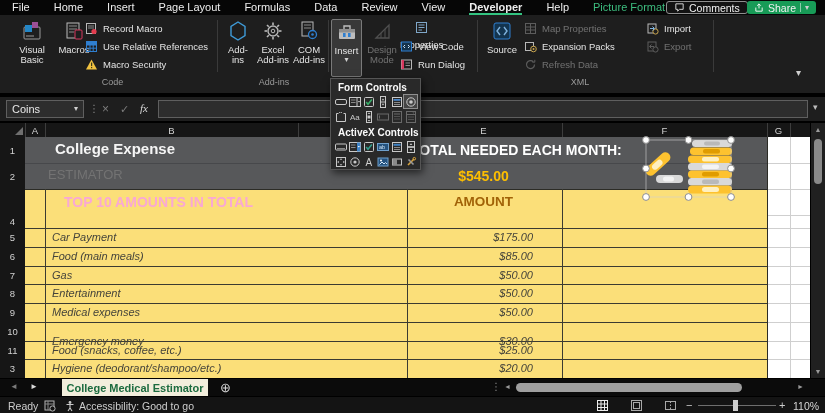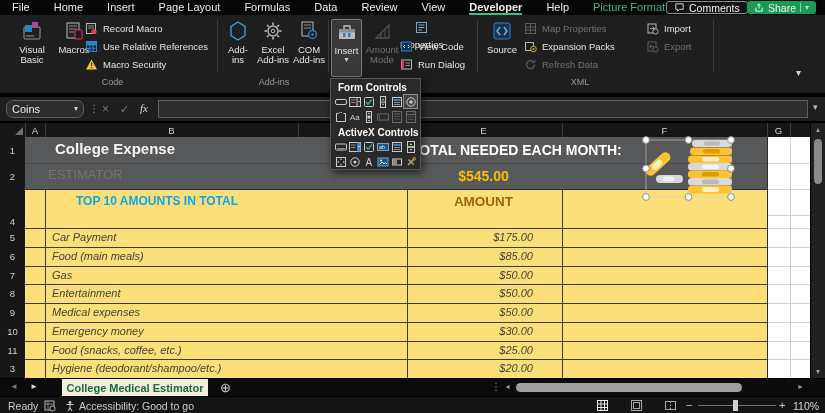--- a/index.html
+++ b/index.html
@@ -203,21 +203,21 @@
       <span class="chev">▾</span>
     </div>
     <div class="bigbtn dis" style="left:365px;width:34px;">
       <span class="bicon">
           <svg width="22" height="22" viewBox="0 0 22 22">
             <path d="M5 18 L18 5 V18 Z" fill="none" stroke="#9a9a9a" stroke-width="1.3"></path>
             <line x1="14" y1="9" x2="14" y2="18" stroke="#9a9a9a"></line>
             <line x1="10" y1="13" x2="10" y2="18" stroke="#9a9a9a"></line>
           </svg>
         </span>
-      <span>Amount Mode</span>
+      <span>Design Mode</span>
     </div>
     <div class="smallbtn" style="left:400px;top:6px;flex-direction:column;">
       <span>
           <svg width="13" height="13" viewBox="0 0 13 13">
             <rect x="1.5" y="1.5" width="10" height="10" fill="none" stroke="#7fa7c9"></rect>
             <line x1="3.5" y1="4" x2="9.5" y2="4" stroke="#7fa7c9"></line>
             <line x1="3.5" y1="6.5" x2="9.5" y2="6.5" stroke="#7fa7c9"></line>
             <line x1="3.5" y1="9" x2="7" y2="9" stroke="#7fa7c9"></line>
           </svg>
         </span>
@@ -305,21 +305,21 @@
           </svg>
         </span>
       <span>Export</span>
     </div>
     <div class="glabel" style="left:500px;width:160px;">XML</div>
     <div class="rsep" style="left:713px;"></div>
     <div class="L" style="left:796px;top:52px;font-size:10px;color:#cfcfcf;">▾</div>
   </div>
 
   <div id="formula-row">
-    <div class="fbox" style="left:6px;width:78px;justify-content:space-between;border-radius:7px;">
+    <div class="fbox" style="left:6px;width:78px;justify-content:space-between;">
       <span>Coins</span>
       <span class="chev">▾</span>
     </div>
     <div class="L" style="left:89px;top:6px;color:#8a8a8a;font-size:10px;">⋮</div>
     <div class="L" style="left:102px;top:5px;color:#7c7c7c;font-size:12px;">×</div>
     <div class="L" style="left:120px;top:6px;color:#7c7c7c;font-size:11px;">✓</div>
     <div class="L" style="left:140px;top:5px;color:#d8d8d8;font-size:11px;font-style:italic;font-family:'Liberation Serif',serif;">fx</div>
     <div class="fbox" style="left:158px;width:650px;">
         <span></span>
       </div>
@@ -390,21 +390,21 @@
   <div class="gl L" style="left:25px;top:359px;width:742px;height:1px;"></div>
   <div class="gl L" style="left:45px;top:189px;width:1px;height:189px;"></div>
   <div class="gl L" style="left:407px;top:189px;width:1px;height:189px;"></div>
   <div class="gl L" style="left:562px;top:189px;width:1px;height:189px;"></div>
   <div class="L" style="left:767px;top:137px;width:1px;height:241px;background:#2c2c26;"></div>
 
   <div class="L" style="left:55px;top:140px;font-size:15px;font-weight:bold;color:#f5f5f5;">College Expense</div>
   <div class="L" style="left:48px;top:167px;font-size:13px;color:#737373;">ESTIMATOR</div>
   <div class="L" style="left:411px;top:142px;font-size:14px;font-weight:bold;color:#ffffff;white-space:nowrap;">TOTAL NEEDED EACH MONTH:</div>
   <div class="L" style="left:405px;top:163px;width:157px;height:26px;line-height:26px;text-align:center;font-size:14px;font-weight:bold;color:#febf00;">$545.00</div>
-  <div class="L" style="left:64px;top:194px;font-size:12px;font-weight:bold;color:#0ea5e9;margin-left:12px;">TOP 10 AMOUNTS IN TOTAL</div>
+  <div class="L" style="left:64px;top:194px;font-size:14px;font-weight:bold;color:#f9a8d4;">TOP 10 AMOUNTS IN TOTAL</div>
   <div class="L" style="left:405px;top:194px;width:157px;text-align:center;font-size:13.5px;font-weight:bold;color:#a16207;">AMOUNT</div>
 
   <div class="drow" style="top:228px;">
       <span class="dname">Car Payment</span>
       <span class="damt">$175.00</span>
     </div>
   <div class="drow" style="top:247px;">
       <span class="dname">Food (main meals)</span>
       <span class="damt">$85.00</span>
     </div>
@@ -413,21 +413,21 @@
       <span class="damt">$50.00</span>
     </div>
   <div class="drow" style="top:284px;">
       <span class="dname">Entertainment</span>
       <span class="damt">$50.00</span>
     </div>
   <div class="drow" style="top:303px;">
       <span class="dname">Medical expenses</span>
       <span class="damt">$50.00</span>
     </div>
-  <div class="drow" style="top:322px;">
+  <div class="drow" style="top:332px;">
       <span class="dname">Emergency money</span>
       <span class="damt">$30.00</span>
     </div>
   <div class="drow" style="top:341px;height:18px;line-height:18px;">
       <span class="dname">Food (snacks, coffee, etc.)</span>
       <span class="damt">$25.00</span>
     </div>
   <div class="drow" style="top:359px;">
       <span class="dname">Hygiene (deodorant/shampoo/etc.)</span>
       <span class="damt">$20.00</span>

